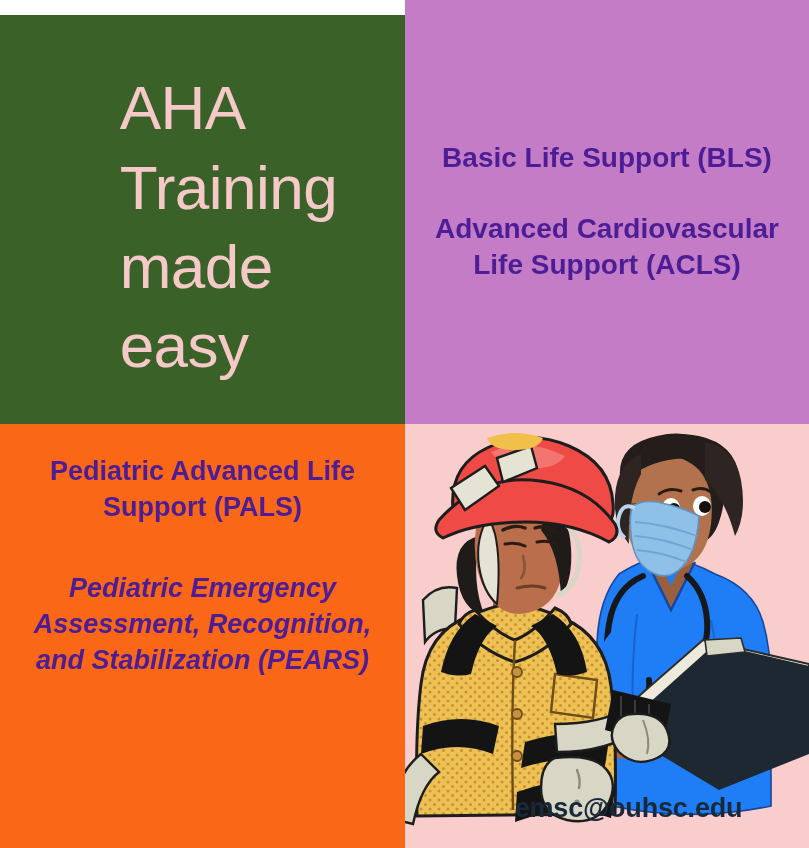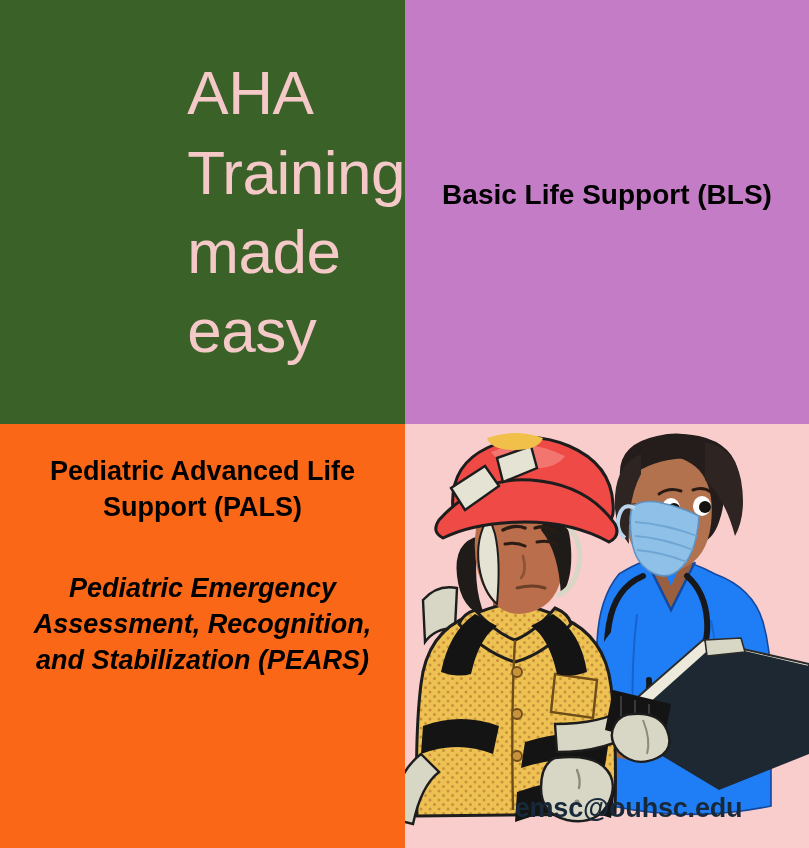--- a/index.html
+++ b/index.html
@@ -21,24 +21,24 @@
     box-sizing: border-box;
     display: flex;
     flex-direction: column;
     align-items: center;
     justify-content: center;
     padding-left: 43px;
   }
 
   
   #quad-green {
-    left: 0; top: 0;
+    left: 0; top: 15px;
     width: 405px; height: 424px;
     background: #3a6128;
-    align-items: flex-end;
+    align-items: center;
     justify-content: center;
     padding-left: 52px;
   }
   #headline {
     color: #f6c9c9;
     font-size: 62px;
     line-height: 1.28;
     font-weight: 300;
     letter-spacing: -0.5px;
     white-space: pre-line;
@@ -47,21 +47,21 @@
   }
 
   
   #quad-purple {
     left: 405px; top: 0;
     width: 404px; height: 424px;
     background: #c47cc6;
     padding: 0 28px;
   }
   .course-title {
-    color: #000000;
+    color: #4c1d95;
     font-weight: bold;
     text-align: center;
     margin: 0;
     line-height: 1.32;
   }
   #course-bls  { font-size: 28px; margin-bottom: 34px; }
   #course-acls { font-size: 28px; }
 
   
   #quad-orange {
@@ -105,20 +105,21 @@
 
   <div class="quad" id="quad-green">
     <h1 id="headline">AHA
 Training
 made
 easy</h1>
   </div>
 
   <div class="quad" id="quad-purple">
     <p class="course-title" id="course-bls">Basic Life Support (BLS)</p>
+    <p class="course-title" id="course-acls">Advanced Cardiovascular Life Support (ACLS)</p>
   </div>
 
   <div class="quad" id="quad-orange">
     <p class="course-title" id="course-pals">Pediatric Advanced Life Support (PALS)</p>
     <p class="course-title" id="course-pears">Pediatric Emergency Assessment, Recognition, and Stabilization (PEARS)</p>
   </div>
 
   <div class="quad" id="quad-pink">
 
     <svg id="illustration" viewBox="0 0 404 424" aria-hidden="true">

